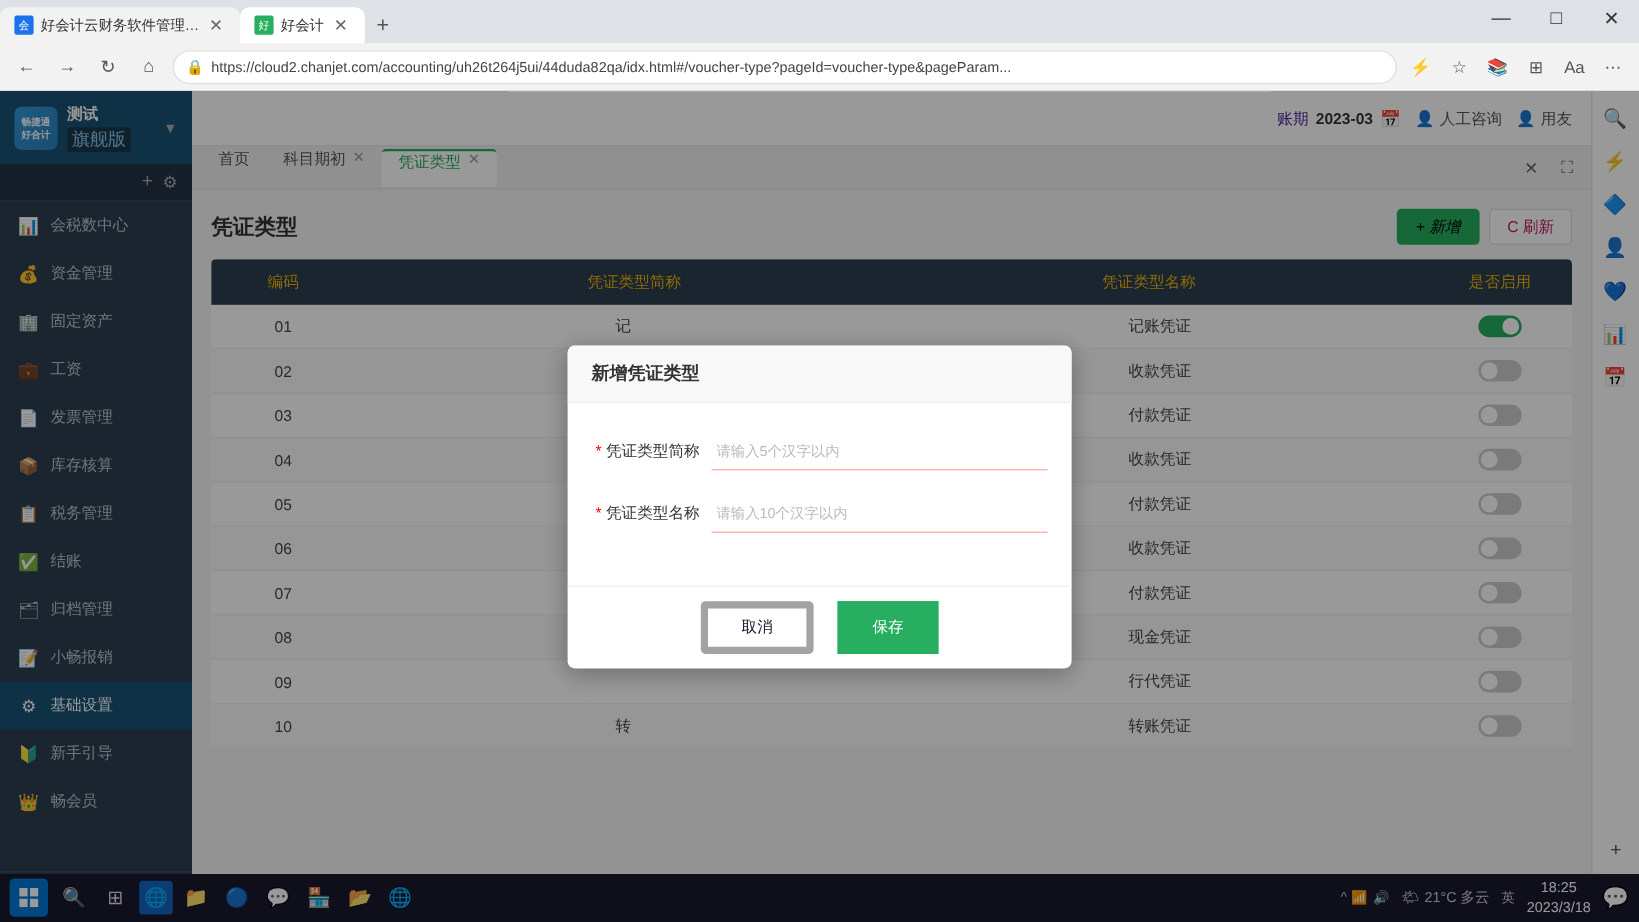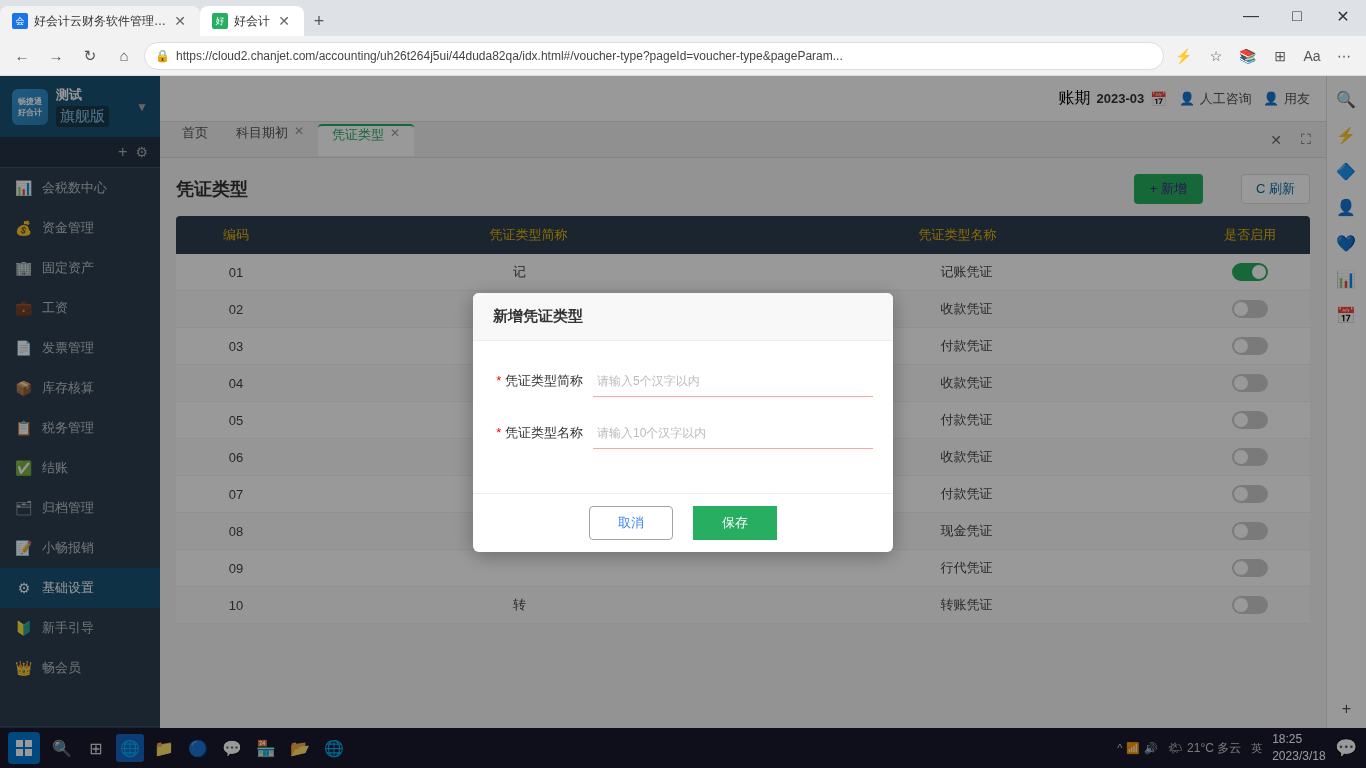--- a/index.html
+++ b/index.html
@@ -44,21 +44,21 @@
     .nav-item.active { background: #1a5276; color: white; }
     .nav-icon { width: 20px; height: 20px; display: flex; align-items: center; justify-content: center; font-size: 14px; flex-shrink: 0; }
     .nav-label { font-size: 13px; }
 
     .sidebar-footer { padding: 8px 14px; border-top: 1px solid #3d5166; }
     .sidebar-footer-btn { display: flex; align-items: center; gap: 6px; color: #7f8c8d; font-size: 12px; cursor: pointer; padding: 4px 0; }
 
     
     .top-bar { background: white; border-bottom: 1px solid #e0e0e0; display: flex; align-items: center; padding: 0 16px; height: 46px; gap: 12px; }
     .period-info { display: flex; align-items: center; gap: 6px; margin-left: auto; }
-    .period-label { font-size: 16px; color: #000000; }
+    .period-label { font-size: 13px; color: #4c1d95; }
     .period-value { font-size: 13px; color: #333; font-weight: bold; }
     .period-icon { color: #27ae60; font-size: 14px; }
     .top-bar-actions { display: flex; align-items: center; gap: 12px; }
     .consult-btn { display: flex; align-items: center; gap: 4px; color: #555; font-size: 13px; cursor: pointer; }
     .user-btn { display: flex; align-items: center; gap: 4px; color: #555; font-size: 13px; cursor: pointer; }
 
     
     .main-content { flex: 1; display: flex; flex-direction: column; background: #f5f5f5; overflow: hidden; }
 
     
@@ -67,22 +67,22 @@
     .content-tab.active { background: white; color: #27ae60; border-top: 2px solid #27ae60; }
     .content-tab-close { font-size: 12px; color: #999; cursor: pointer; }
     .tab-actions { margin-left: auto; display: flex; gap: 6px; }
     .tab-action-btn { width: 24px; height: 24px; display: flex; align-items: center; justify-content: center; cursor: pointer; color: #666; font-size: 14px; border-radius: 3px; }
 
     
     .page-content { flex: 1; padding: 16px; overflow: auto; background: #f5f5f5; }
     .page-header { display: flex; align-items: center; justify-content: space-between; margin-bottom: 12px; }
     .page-title { font-size: 18px; color: #333; font-weight: bold; }
     .page-actions { display: flex; gap: 8px; }
-    .btn-new { background: #27ae60; color: #4c1d95; border: none; padding: 6px 16px; border-radius: 4px; cursor: pointer; font-size: 13px; display: flex; align-items: center; gap: 4px; }
-    .btn-refresh { background: white; color: #0369a1; border: 1px solid #ddd; padding: 0 14px; border-radius: 4px; cursor: pointer; font-size: 13px; display: flex; align-items: center; gap: 4px; margin-left: 30px; }
+    .btn-new { background: #27ae60; color: #000000; border: none; padding: 6px 16px; border-radius: 4px; cursor: pointer; font-size: 13px; display: flex; align-items: center; gap: 4px; font-style: italic; }
+    .btn-refresh { background: white; color: #be185d; border: 1px solid #ddd; padding: 0 14px; border-radius: 4px; cursor: pointer; font-size: 13px; display: flex; align-items: center; gap: 4px; }
 
     
     .table-container { background: white; border-radius: 4px; overflow: hidden; }
     .table-header { display: grid; grid-template-columns: 120px 1fr 1fr 120px; background: #2c3e50; color: #eab308; gap: 36px; }
     .th { padding: 10px 16px; font-size: 13px; text-align: center; }
     .table-row { display: grid; grid-template-columns: 120px 1fr 1fr 120px; border-bottom: 1px solid #f0f0f0; }
     .table-row:nth-child(even) { background: #fafafa; }
     .td { padding: 9px 16px; font-size: 13px; color: #444; text-align: center; display: flex; align-items: center; justify-content: center; }
 
     
@@ -97,36 +97,36 @@
     
     .dialog { background: white; border-radius: 6px; width: 420px; box-shadow: 0 4px 20px rgba(0,0,0,0.3); overflow: hidden; }
     .dialog-header { background: #f8f8f8; padding: 14px 20px; border-bottom: 1px solid #eee; font-size: 15px; color: #333; font-weight: bold; }
     .dialog-body { padding: 24px 20px; }
     .form-row { display: flex; align-items: center; margin-bottom: 20px; }
     .form-label { font-size: 13px; color: #333; width: 100px; flex-shrink: 0; text-align: right; padding-right: 10px; }
     .form-label::before { content: '* '; color: red; }
     .form-input { flex: 1; height: 32px; border: none; border-bottom: 1px solid #fca5a5; outline: none; font-size: 13px; color: #333; padding: 0 4px; }
     .form-input::placeholder { color: #bbb; font-size: 12px; }
     .dialog-footer { padding: 12px 20px; display: flex; justify-content: center; gap: 20px; border-top: 1px solid #eee; }
-    .btn-cancel { padding: 7px 28px; border: 1px solid #a3a3a3; border-radius: 4px; color: #3b82f6; background: white; cursor: pointer; font-size: 13px; }
+    .btn-cancel { padding: 7px 28px; border: 6px solid #a3a3a3; border-radius: 4px; color: #0f172a; background: white; cursor: pointer; font-size: 13px; }
     .btn-save { padding: 7px 28px; border: 1px solid #27ae60; border-radius: 0; color: white; background: #27ae60; cursor: pointer; font-size: 13px; }
 
     
     .right-sidebar { width: 40px; background: white; border-left: 1px solid #e0e0e0; display: flex; flex-direction: column; align-items: center; padding: 8px 0; gap: 6px; }
     .rs-btn { width: 30px; height: 30px; display: flex; align-items: center; justify-content: center; cursor: pointer; border-radius: 4px; color: #555; font-size: 16px; }
     .rs-btn.active { color: #8b5cf6; }
 
     
     .taskbar { width: 100%; height: 40px; background: #1a1a2e; display: flex; align-items: center; padding: 0 8px; gap: 8px; position: fixed; bottom: 0; }
     .taskbar-start { width: 32px; height: 32px; background: #0078d4; display: flex; align-items: center; justify-content: center; border-radius: 4px; cursor: pointer; }
     .taskbar-icons { display: flex; gap: 6px; align-items: center; }
     .taskbar-icon { width: 28px; height: 28px; display: flex; align-items: center; justify-content: center; cursor: pointer; border-radius: 3px; font-size: 16px; }
     .taskbar-right { margin-left: auto; display: flex; align-items: center; gap: 10px; }
     .taskbar-weather { display: flex; align-items: center; gap: 4px; color: #ccc; font-size: 12px; }
-    .taskbar-time { color: white; font-size: 12px; text-align: left; line-height: 1.4; }
+    .taskbar-time { color: white; font-size: 12px; text-align: center; line-height: 1.4; }
     .taskbar-notification { color: #ccc; font-size: 18px; cursor: pointer; }
     .taskbar-sys { display: flex; align-items: center; gap: 4px; color: #ccc; font-size: 11px; }
   </style>
 </head>
 <body>
 
 <div class="browser-chrome">
   <div class="tab-bar">
     <div class="tab">
       <div class="tab-favicon">会</div>

